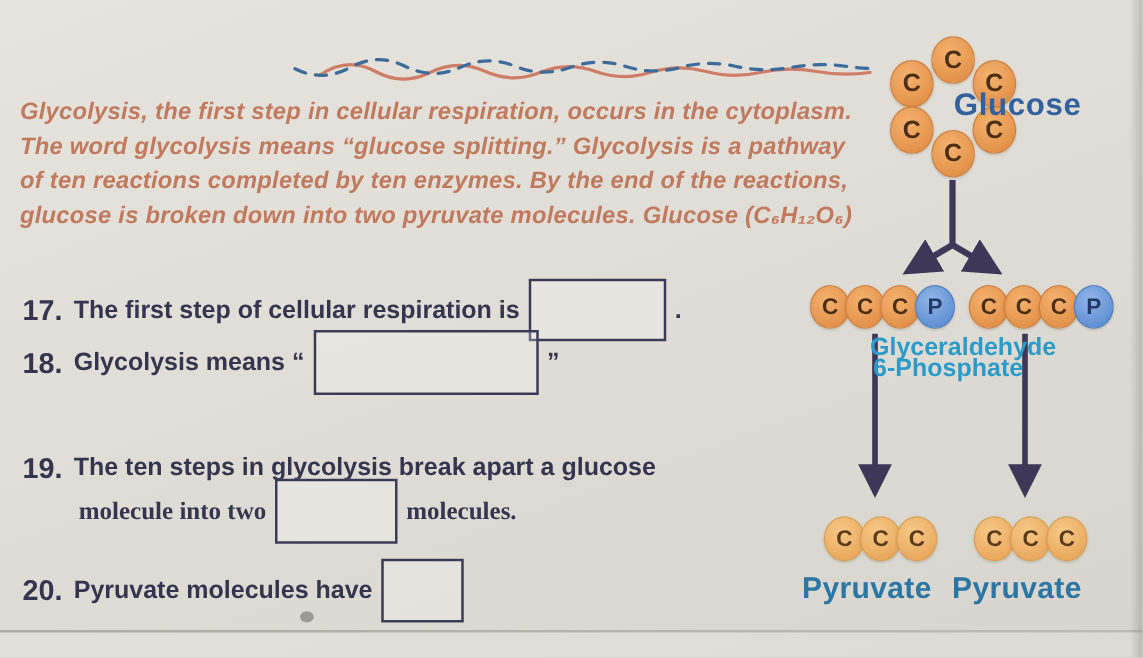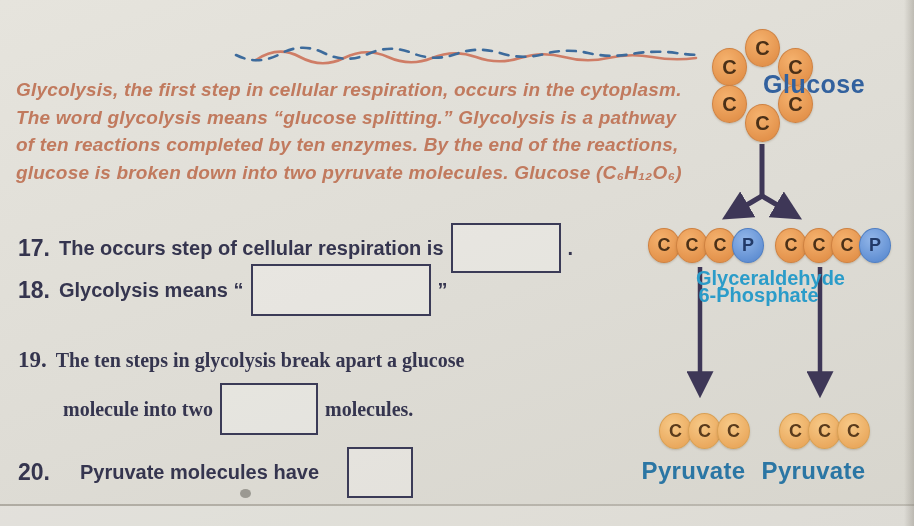--- a/index.html
+++ b/index.html
@@ -114,43 +114,43 @@
 
   <div class="intro">
     <div>Glycolysis, the first step in cellular respiration, occurs in the cytoplasm.</div>
     <div>The word glycolysis means “glucose splitting.” Glycolysis is a pathway</div>
     <div>of ten reactions completed by ten enzymes. By the end of the reactions,</div>
     <div>glucose is broken down into two pyruvate molecules. Glucose (C₆H₁₂O₆)</div>
   </div>
 
   <div class="q-row" style="top:222px;height:52px;">
     <span class="q-num">17.</span>
-    <span>The occurs step of cellular respiration is</span>
+    <span>The first step of cellular respiration is</span>
     <span class="answer-box b17"></span>
     <span>.</span>
   </div>
 
   <div class="q-row" style="top:264px;height:52px;">
     <span class="q-num">18.</span>
     <span>Glycolysis means “</span>
     <span class="answer-box b18"></span>
     <span>”</span>
   </div>
 
-  <div class="q-row" style="top:342px;height:36px;font-family:Liberation Serif, serif;">
+  <div class="q-row" style="top:356px;height:36px;">
     <span class="q-num">19.</span>
     <span>The ten steps in glycolysis break apart a glucose</span>
   </div>
   <div class="q-row" style="top:383px;height:52px;left:63px;font-family:Liberation Serif, serif;">
     <span>molecule into two</span>
     <span class="answer-box b19"></span>
     <span>molecules.</span>
   </div>
 
-  <div class="q-row" style="top:446px;height:52px;gap:21px;">
+  <div class="q-row" style="top:446px;height:52px;">
     <span class="q-num">20.</span>
     <span>Pyruvate molecules have</span>
     <span class="answer-box b20"></span>
   </div>
 
   <svg class="flow-svg" width="914" height="526">
     <defs>
       <marker id="ah" markerWidth="6" markerHeight="6" refX="4.6" refY="3" orient="auto">
         <path d="M0,0 L6,3 L0,6 z" fill="#3e3757"></path>
       </marker>

